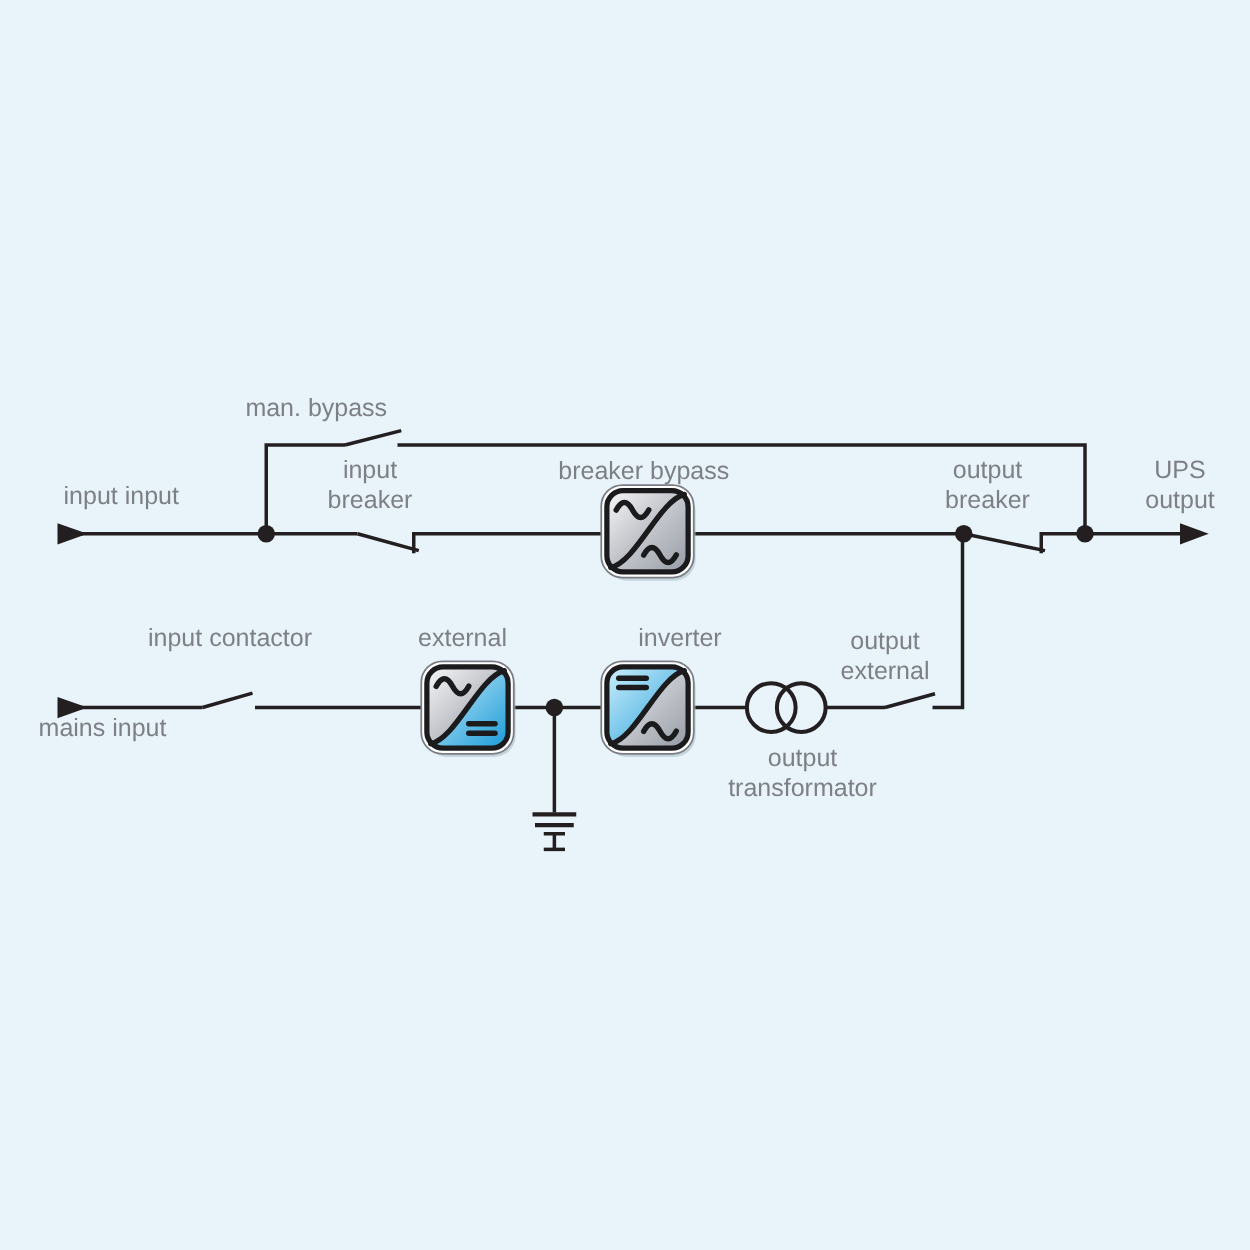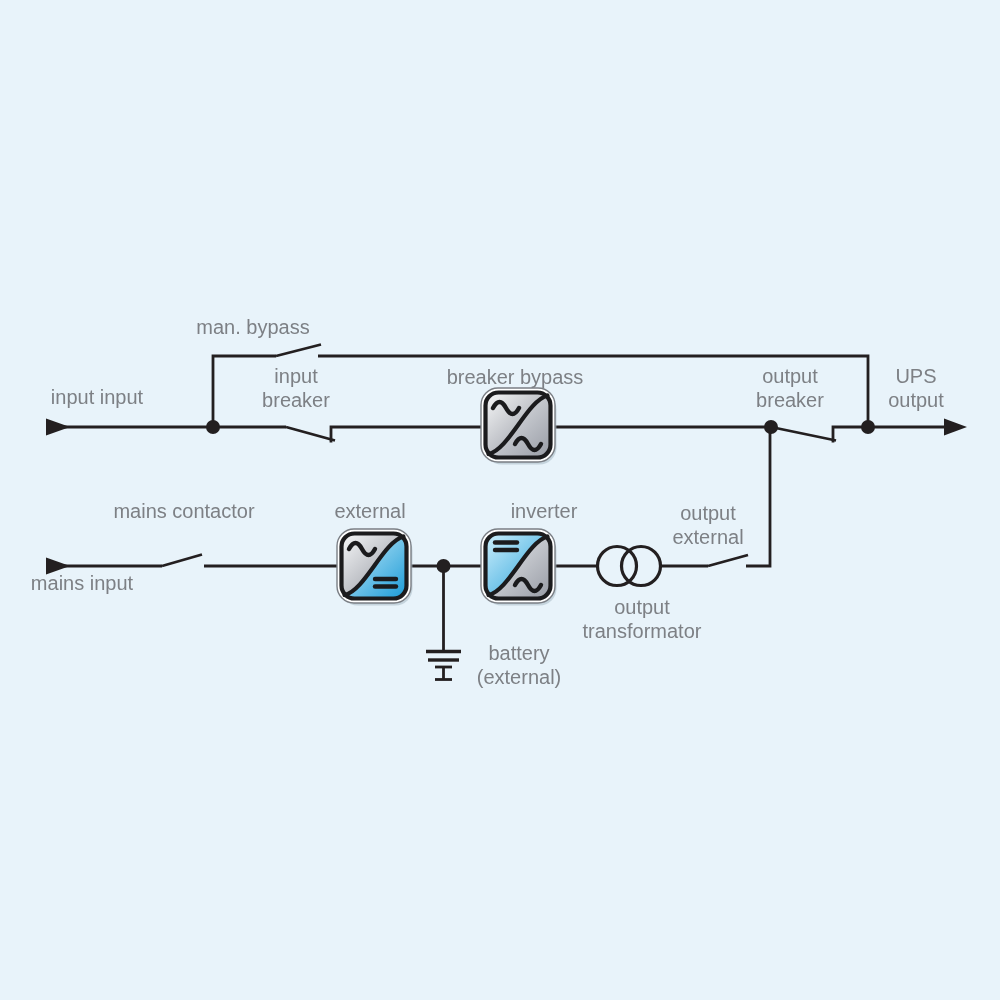--- a/index.html
+++ b/index.html
@@ -148,34 +148,30 @@
   <div class="label" style="left:97px;top:385px">input input</div>
   <div class="label" style="left:296px;top:364px">
     <span>input</span>
     <span>breaker</span>
   </div>
   <div class="label" style="left:515px;top:365px">breaker bypass</div>
   <div class="label" style="left:790px;top:364px">
     <span>output</span>
     <span>breaker</span>
   </div>
-  <div class="label" style="left:916px;top:364px">
+  <div class="label" style="left:944px;top:364px">
     <span>UPS</span>
     <span>output</span>
   </div>
-  <div class="label" style="left:184px;top:499px">mains contactor</div>
+  <div class="label" style="left:184px;top:499px">input contactor</div>
   <div class="label" style="left:370px;top:499px">external</div>
   <div class="label" style="left:544px;top:499px">inverter</div>
   <div class="label" style="left:708px;top:501px">
     <span>output</span>
     <span>external</span>
   </div>
   <div class="label" style="left:642px;top:595px">
     <span>output</span>
     <span>transformator</span>
   </div>
-  <div class="label" style="left:519px;top:641px">
-    <span>battery</span>
-    <span>(external)</span>
-  </div>
   <div class="label" style="left:82px;top:571px">mains input</div>
 
 </div>
 
 </body></html>

